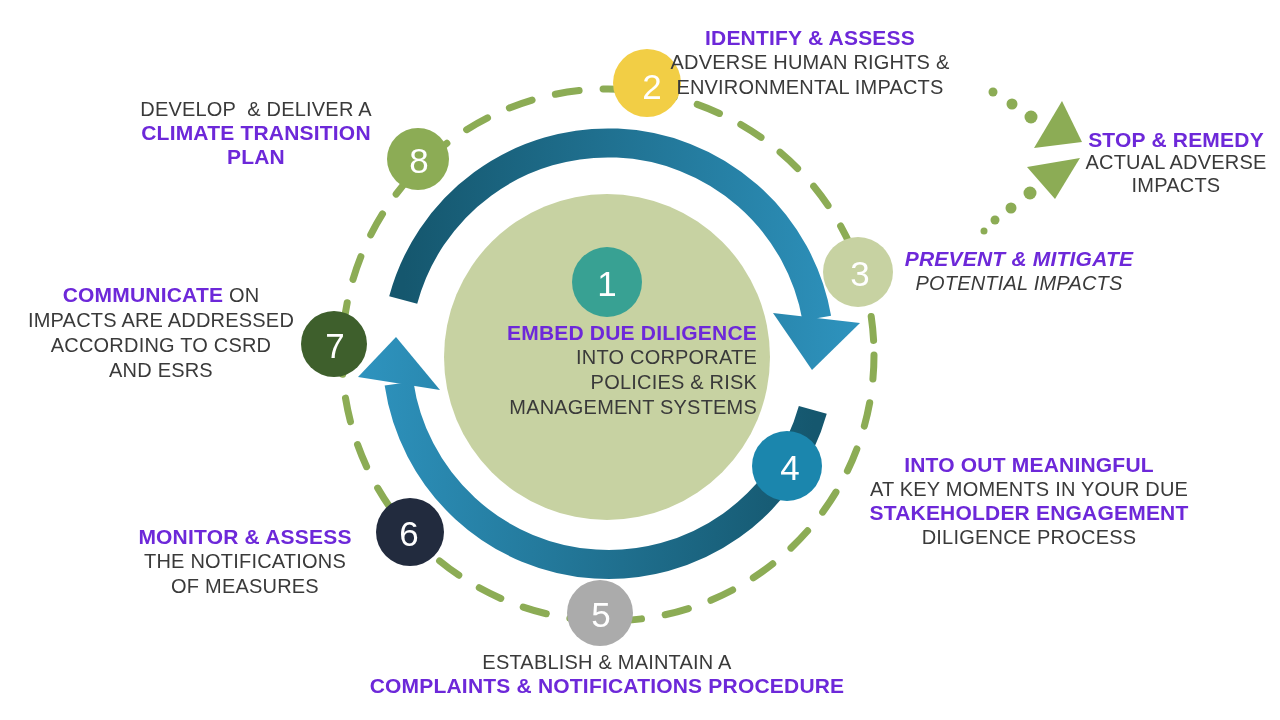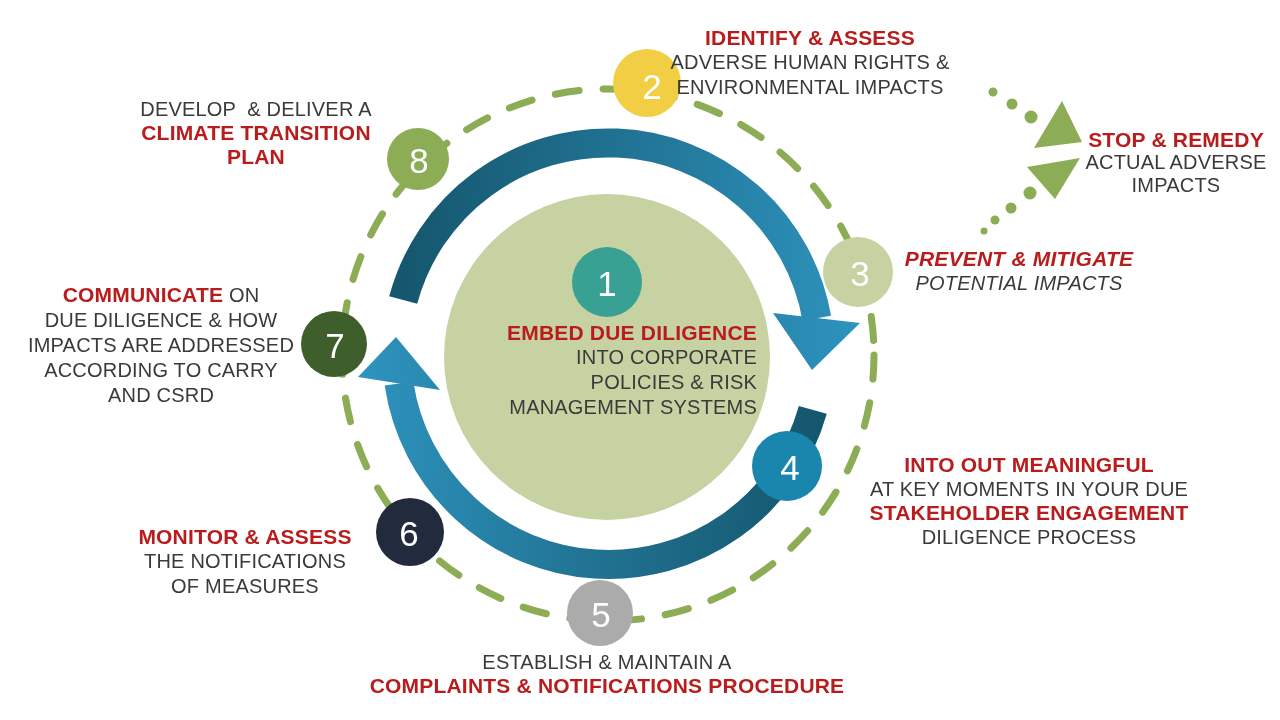--- a/index.html
+++ b/index.html
@@ -5,21 +5,21 @@
   html,body{margin:0;padding:0;background:#ffffff;}
   #stage{
     position:relative;width:1280px;height:720px;overflow:hidden;background:#ffffff;
     font-family:"Liberation Sans",sans-serif;
   }
   #diagram-svg{position:absolute;left:0;top:0;}
   .t{
     position:absolute;text-align:center;color:#3a3a3a;
     font-size:20px;line-height:25px;letter-spacing:.2px;
   }
-  .t .b{font-weight:700;color:#b91c1c;font-size:21px;}
+  .t .b{font-weight:700;color:#6d28d9;font-size:21px;}
   .line{display:block;}
   .pre{white-space:pre-wrap;}
   .badge-num{
     font-family:"Liberation Sans",sans-serif;font-size:35px;font-weight:400;fill:#ffffff;
   }
 </style>
 </head>
 <body>
 
 <div id="stage">
@@ -131,24 +131,23 @@
   </div>
 
   <div class="t" style="left:115px;top:524px;width:260px;">
     <span class="line b">MONITOR &amp; ASSESS</span>
     <span class="line">THE NOTIFICATIONS</span>
     <span class="line">OF MEASURES</span>
   </div>
 
   <div class="t" style="left:11px;top:282px;width:300px;">
     <span class="line"><span class="b">COMMUNICATE</span><span class="pre"> ON</span></span>
-    <span class="line">DUE DILIGENCE &amp; HOW</span>
     <span class="line">IMPACTS ARE ADDRESSED</span>
-    <span class="line">ACCORDING TO CARRY</span>
-    <span class="line">AND CSRD</span>
+    <span class="line">ACCORDING TO CSRD</span>
+    <span class="line">AND ESRS</span>
   </div>
 
   <div class="t" style="left:116px;top:97px;width:280px;line-height:24px;">
     <span class="line pre">DEVELOP  &amp; DELIVER A</span>
     <span class="line b">CLIMATE TRANSITION</span>
     <span class="line b">PLAN</span>
   </div>
 
 </div>
 

